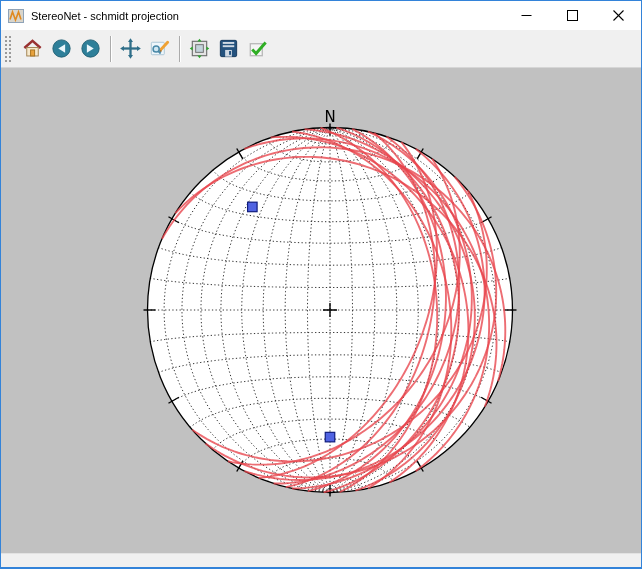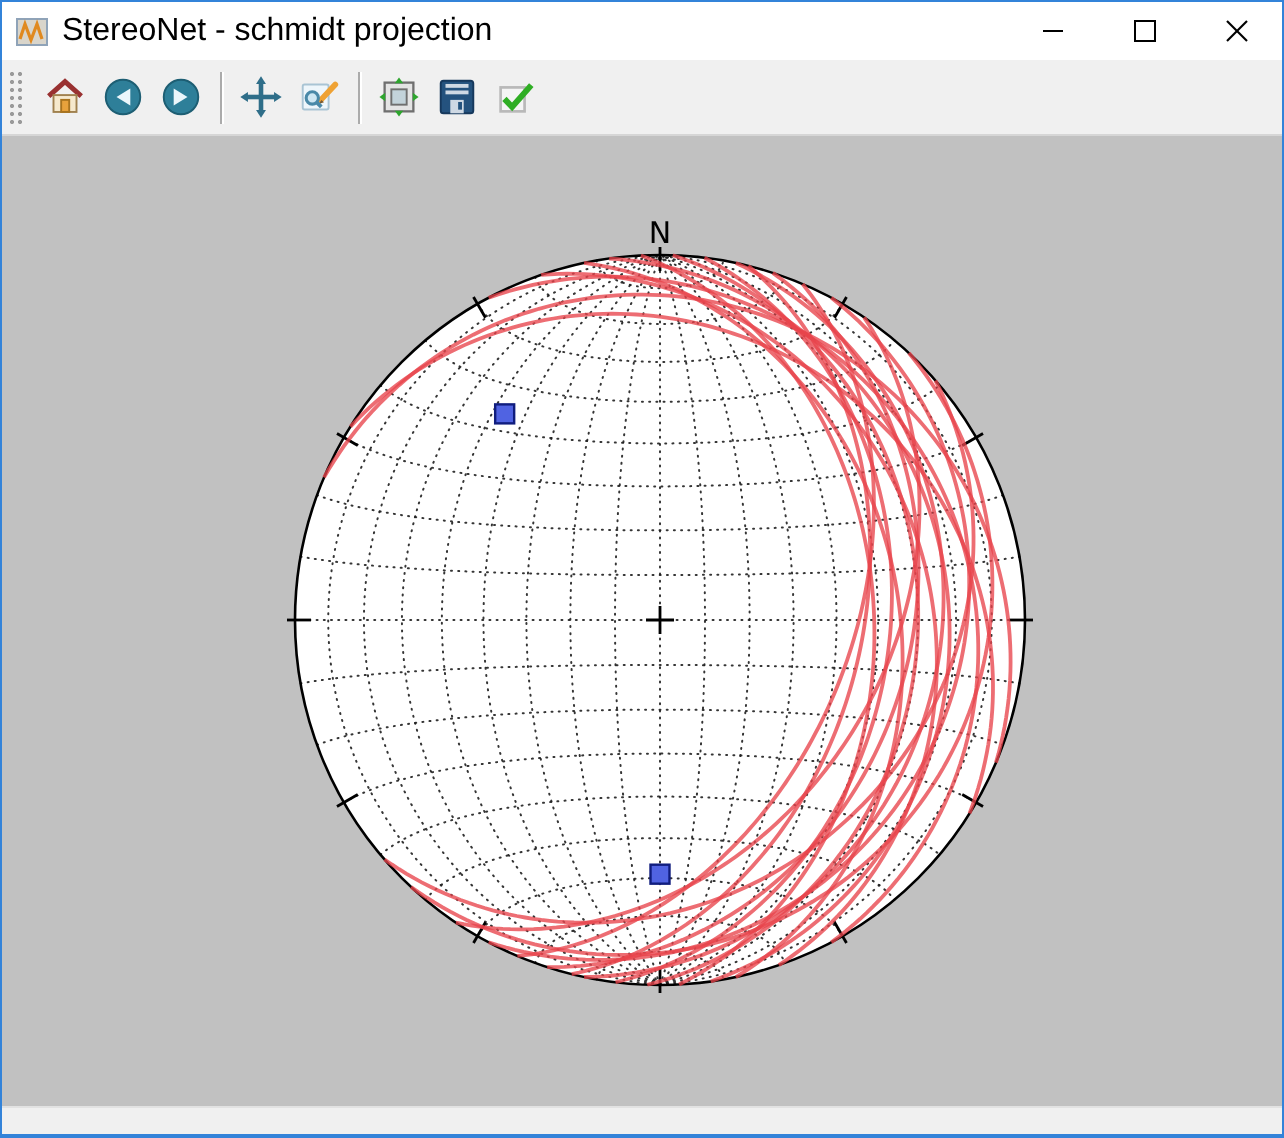--- a/index.html
+++ b/index.html
@@ -12,21 +12,21 @@
     overflow:hidden;
   }
   
   .titlebar{
     position:absolute;top:0;left:0;width:640px;height:30px;
     background:#ffffff;border-top:1px solid #3383d9;
     display:flex;align-items:center;
   }
   .app-icon{width:16px;height:16px;margin-left:7px;flex:0 0 auto;}
   .title-text{
-    margin-left:7px;font-size:16px;color:#000;white-space:nowrap;
+    margin-left:7px;font-size:11px;color:#000;white-space:nowrap;
     flex:1 1 auto;overflow:hidden;
   }
   .winbtn{
     width:46px;height:29px;display:flex;align-items:center;justify-content:center;
     flex:0 0 auto;background:transparent;border:none;padding:0;cursor:default;
   }
   
   .toolbar{
     position:absolute;top:30px;left:0;width:640px;height:38px;
     background:#f0f0f0;border-bottom:1px solid #d6d6d6;

